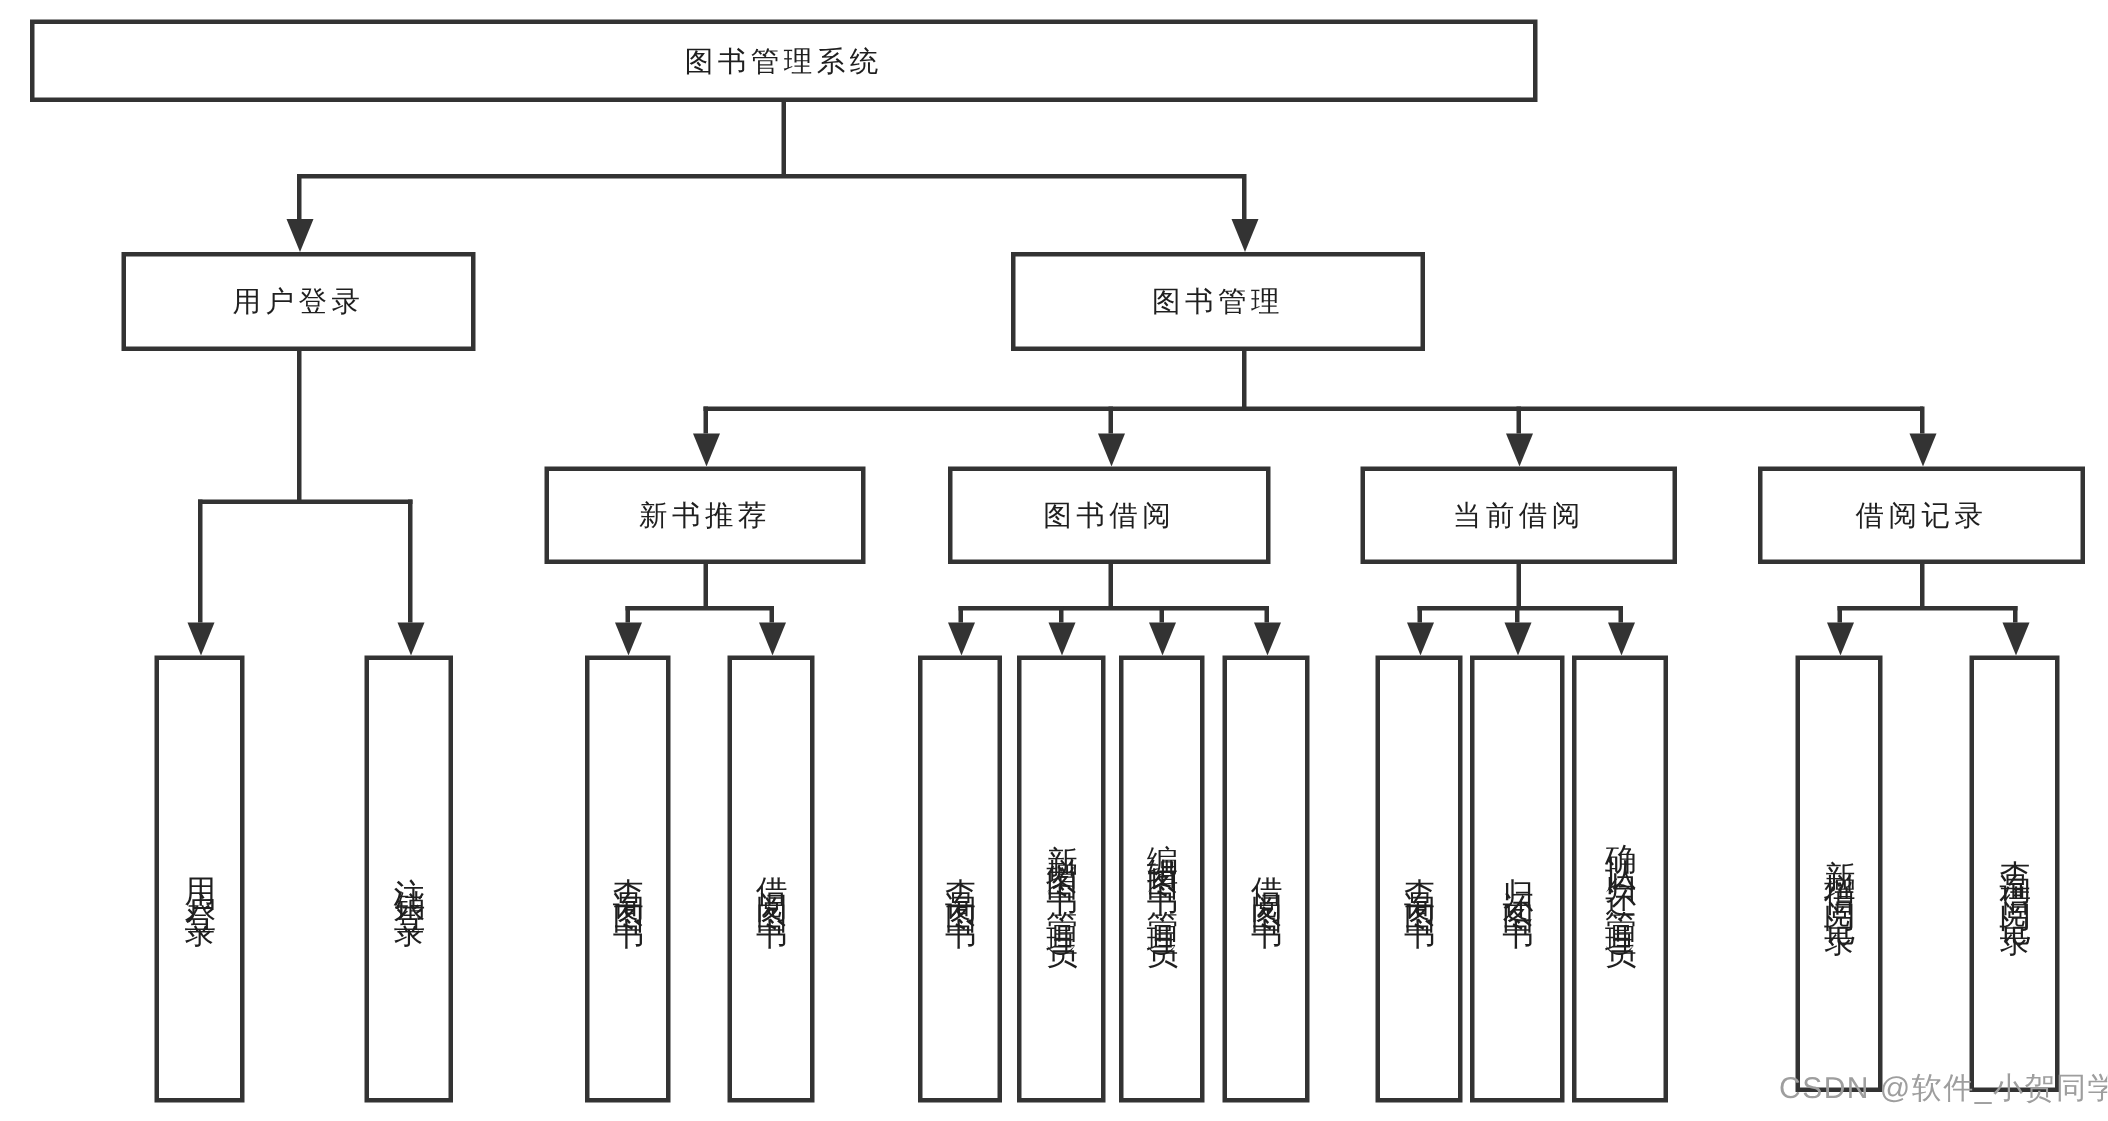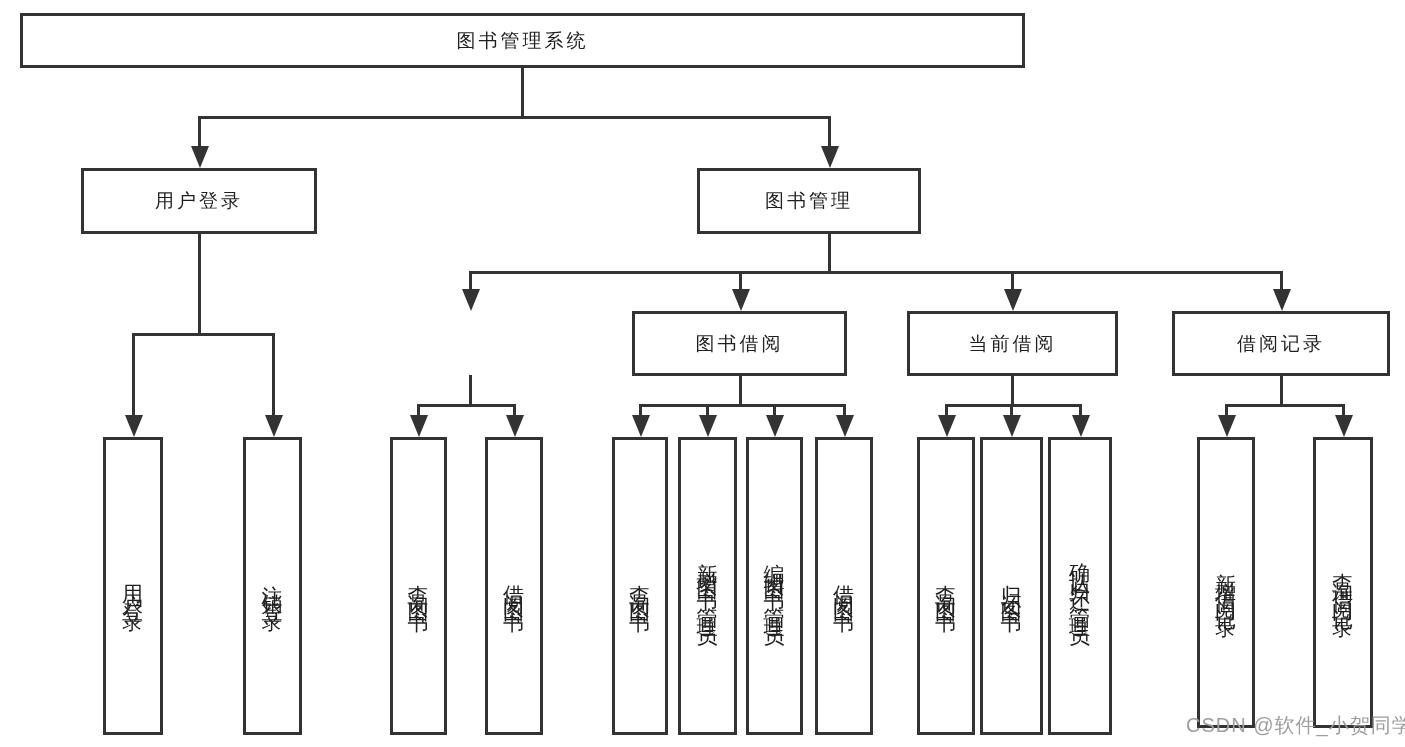--- a/index.html
+++ b/index.html
@@ -43,36 +43,39 @@
   </div>
 
   <div class="vline" style="left:521px;top:68px;height:50px;"></div>
   <div class="hline" style="left:198px;top:116px;width:632px;"></div>
   <div class="arrow" style="left:198px;top:116px;height:30px;"></div>
   <div class="arrow" style="left:828px;top:116px;height:30px;"></div>
 
   <div class="box hbox" style="left:81px;top:168px;width:236px;height:66px;">
     <span>用户登录</span>
   </div>
-  <div class="box hbox" style="left:697px;top:168px;width:224px;height:66px;">
+  <div class="box hbox" style="left:674px;top:168px;width:276px;height:66px;">
     <span>图书管理</span>
   </div>
 
   <div class="vline" style="left:198px;top:234px;height:101px;"></div>
   <div class="hline" style="left:132px;top:333px;width:143px;"></div>
   <div class="arrow" style="left:132px;top:333px;height:82px;"></div>
   <div class="arrow" style="left:272px;top:333px;height:82px;"></div>
 
   <div class="vline" style="left:828px;top:234px;height:40px;"></div>
   <div class="hline" style="left:469px;top:271px;width:813px;"></div>
   <div class="arrow" style="left:469px;top:271px;height:18px;"></div>
   <div class="arrow" style="left:739px;top:271px;height:18px;"></div>
   <div class="arrow" style="left:1011px;top:271px;height:18px;"></div>
   <div class="arrow" style="left:1280px;top:271px;height:18px;"></div>
 
+  <div class="box hbox" style="left:363px;top:311px;width:214px;height:65px;">
+    <span>新书推荐</span>
+  </div>
   <div class="box hbox" style="left:632px;top:311px;width:215px;height:65px;">
     <span>图书借阅</span>
   </div>
   <div class="box hbox" style="left:907px;top:311px;width:211px;height:65px;">
     <span>当前借阅</span>
   </div>
   <div class="box hbox" style="left:1172px;top:311px;width:218px;height:65px;">
     <span>借阅记录</span>
   </div>
 

